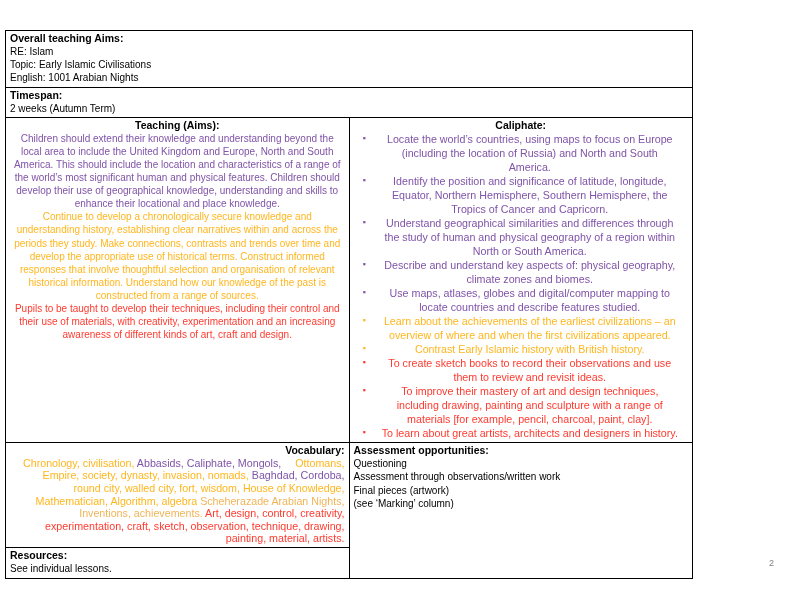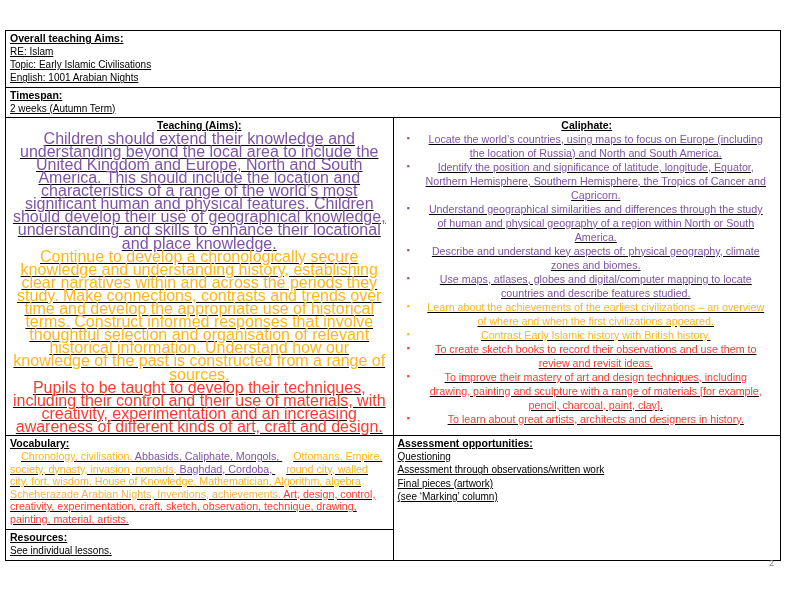--- a/index.html
+++ b/index.html
@@ -20,24 +20,23 @@
     left: 0; top: 0;
     width: 786px;
     height: 590px;
     background: #ffffff;
   }
 
   .plan-table {
     position: absolute;
     left: 5px;
     top: 30px;
-    width: 776px;
+    width: 688px;
     border-collapse: collapse;
     table-layout: fixed;
-    text-decoration: underline;
   }
   .plan-table td {
     border: 1.3px solid #000000;
     vertical-align: top;
     padding: 1px 4px 2px 4px;
     font-size: 10.5px;
     line-height: 12.6px;
     color: #000000;
   }
   .col-left  { width: 320px; }
@@ -58,21 +57,21 @@
   }
 
   
   .c-geo  { color: #8054A8; }
   .c-hist { color: #FFB61E; margin-left: 11px; }
   .c-art  { color: #FF3A2F; }
   .c-lit  { color: #F0B457; }
 
   .body-block {
     display: block;
-    font-size: 16px;
+    font-size: 10px;
     line-height: 13.1px;
     margin: 0;
   }
 
   
   ul.outcomes {
     margin: 0;
     padding: 0 0 0 17px;
     list-style: none;
   }
@@ -98,21 +97,21 @@
   }
 
   .assess-line {
     display: block;
     font-size: 10px;
     line-height: 13.4px;
     color: #000;
   }
 
   .cell-aims   { height: 245px; text-align: center; }
-  .cell-vocab  { height: 90px; }
+  .cell-vocab  { height: 90px; text-align: right; }
   .cell-res    { height: 27px; }
 
   .page-number {
     position: absolute;
     right: 12px;
     top: 558px;
     font-size: 9px;
     color: #808080;
     font-family: "Liberation Sans", sans-serif;
   }

